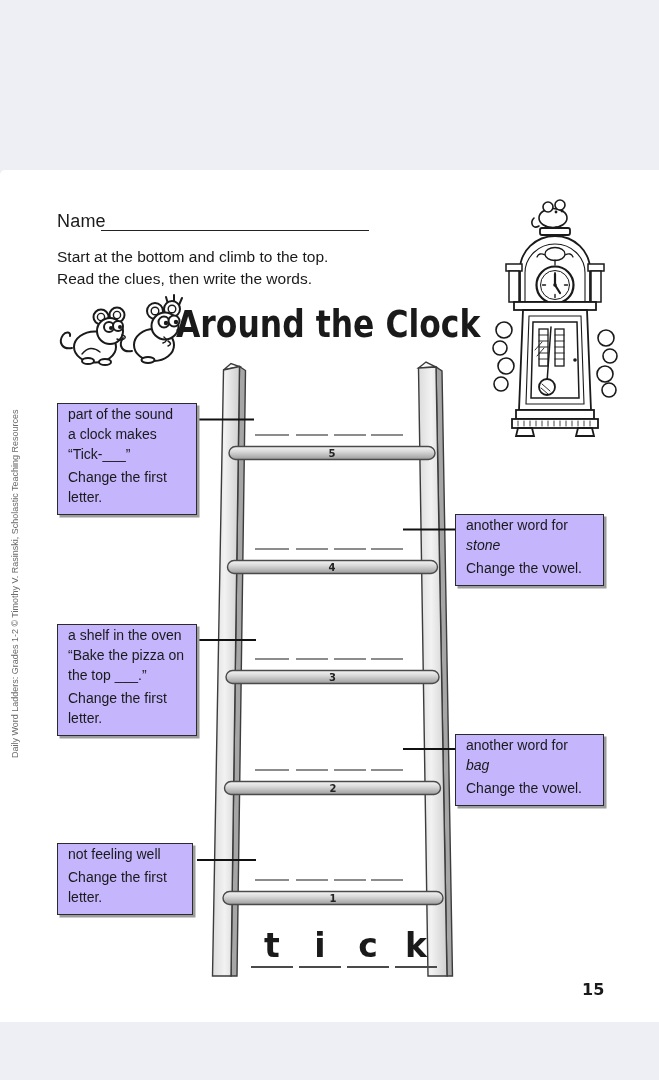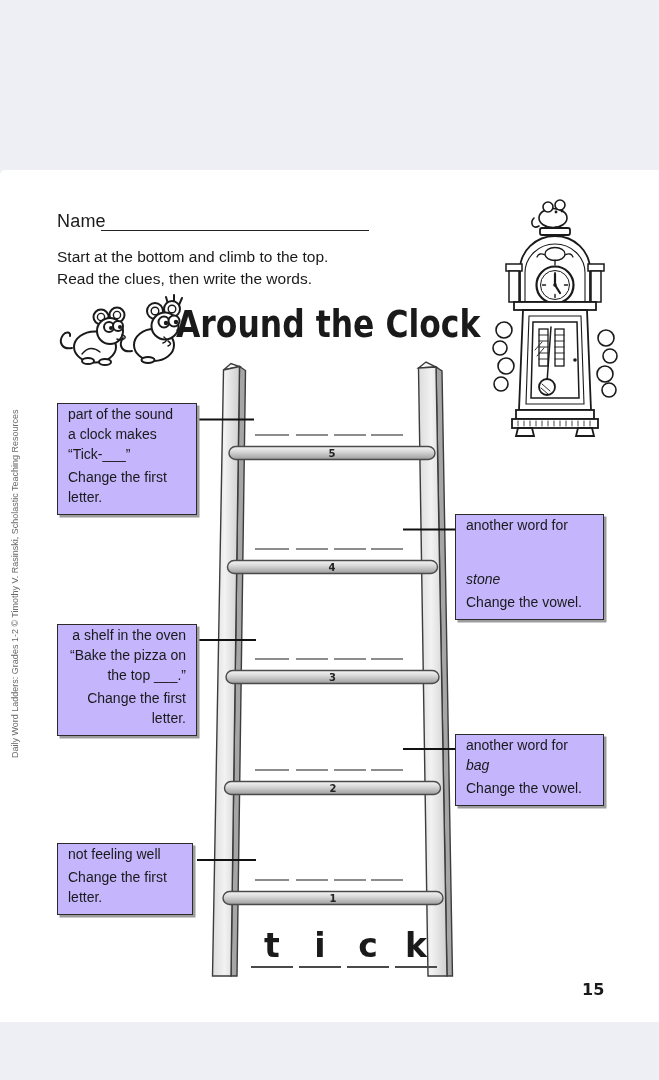--- a/index.html
+++ b/index.html
@@ -37,24 +37,24 @@
   }
   .clue-box{
     position:absolute;background:#c4b5fd;
     border:1.6px solid #2b2b2b;
     box-shadow:2.5px 2.5px 0 #9c9c9c;
     padding:0 10px 7px 10px;
     font-size:14px;line-height:20px;
     box-sizing:border-box;
   }
   .clue-box .instr{font-weight:400;margin-top:3px;}
-  .clue-box .it{font-style:italic;margin-top:34px;}
+  .clue-box .it{font-style:italic;}
   .box-r5{left:57px;top:403px;width:140px;}
   .box-r4{left:455px;top:514px;width:149px;}
-  .box-r3{left:57px;top:624px;width:140px;text-align:right;}
+  .box-r3{left:57px;top:624px;width:140px;}
   .box-r2{left:455px;top:734px;width:149px;}
   .box-r1{left:57px;top:843px;width:136px;}
   .start-word{
     position:absolute;left:251px;top:924px;display:flex;gap:6px;
   }
   .letter-slot{
     width:42px;height:42px;
     border-bottom:2.2px solid #4a4a4a;
     display:flex;align-items:flex-end;justify-content:center;
     font-family:"DejaVu Sans",sans-serif;

